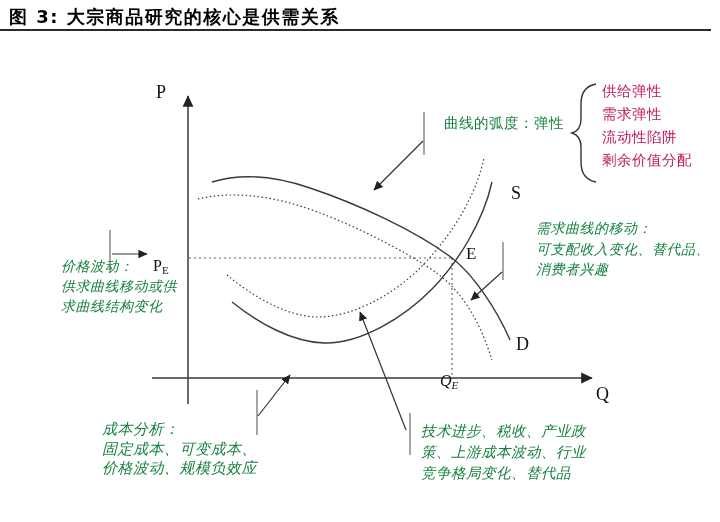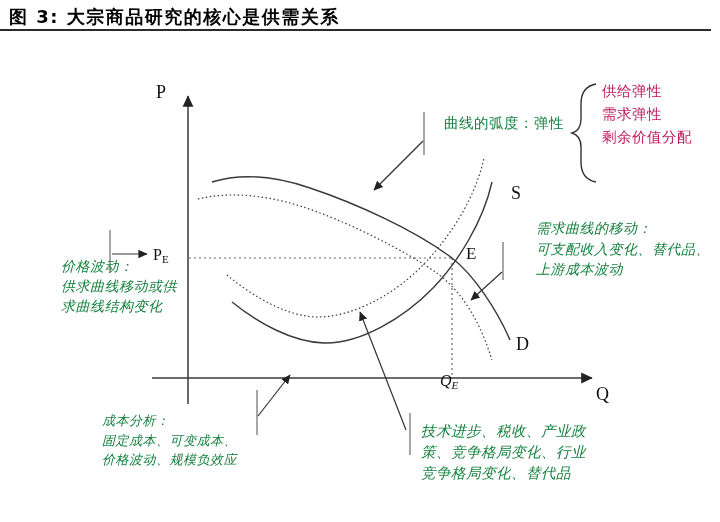--- a/index.html
+++ b/index.html
@@ -56,55 +56,56 @@
     <path d="M423,141 L374,190" stroke="#333" stroke-width="1.2" fill="none" marker-end="url(#arr)"></path>
     <path d="M112,254 L147,254" stroke="#333" stroke-width="1.2" fill="none" marker-end="url(#arr)"></path>
     <path d="M502,272 L471,300" stroke="#333" stroke-width="1.2" fill="none" marker-end="url(#arr)"></path>
     <path d="M406,430 L360,312" stroke="#333" stroke-width="1.2" fill="none" marker-end="url(#arr)"></path>
     <path d="M258,416 L290,375" stroke="#333" stroke-width="1.2" fill="none" marker-end="url(#arr)"></path>
   </svg>
 
   <div class="lbl" style="left:156px;top:82px;font-size:18px;">P</div>
   <div class="lbl" style="left:596px;top:384px;font-size:18px;">Q</div>
 
-  <div class="lbl" style="left:153px;top:246px;font-size:16px;">
+  <div class="lbl" style="left:153px;top:257px;font-size:16px;">
     <span>P</span><span class="sub">E</span>
   </div>
   <div class="lbl" style="left:440px;top:372px;font-size:16px;font-style:italic;">
     <span>Q</span><span class="sub">E</span>
   </div>
 
   <div class="lbl" style="left:466px;top:244px;font-size:17px;">E</div>
   <div class="lbl" style="left:511px;top:183px;font-size:18px;">S</div>
   <div class="lbl" style="left:516px;top:334px;font-size:18px;">D</div>
 
   <div class="cjk" style="left:444px;top:113px;font-size:14.5px;">曲线的弧度：弹性</div>
   <div class="brace-items">
     <div class="ln">供给弹性</div>
     <div class="ln">需求弹性</div>
+    <div class="ln">流动性陷阱</div>
     <div class="ln">剩余价值分配</div>
   </div>
 
   <div class="cjk" style="left:536px;top:218px;line-height:20.5px;">
     <div class="ln">需求曲线的移动：</div>
     <div class="ln">可支配收入变化、替代品、</div>
-    <div class="ln">上游成本波动</div>
+    <div class="ln">消费者兴趣</div>
   </div>
 
   <div class="cjk" style="left:27px;top:256px;line-height:20px;margin-left:34px;">
     <div class="ln">价格波动：</div>
     <div class="ln">供求曲线移动或供</div>
     <div class="ln">求曲线结构变化</div>
   </div>
 
-  <div class="cjk" style="left:102px;top:411px;font-size:13px;line-height:19.5px;">
+  <div class="cjk" style="left:102px;top:420px;font-size:15px;line-height:19.5px;">
     <div class="ln">成本分析：</div>
     <div class="ln">固定成本、可变成本、</div>
     <div class="ln">价格波动、规模负效应</div>
   </div>
 
   <div class="cjk" style="left:421px;top:421px;font-size:14.5px;line-height:21px;">
     <div class="ln">技术进步、税收、产业政</div>
-    <div class="ln">策、竞争格局变化、行业</div>
+    <div class="ln">策、上游成本波动、行业</div>
     <div class="ln">竞争格局变化、替代品</div>
   </div>
 
 </div>
 
 </body></html>

